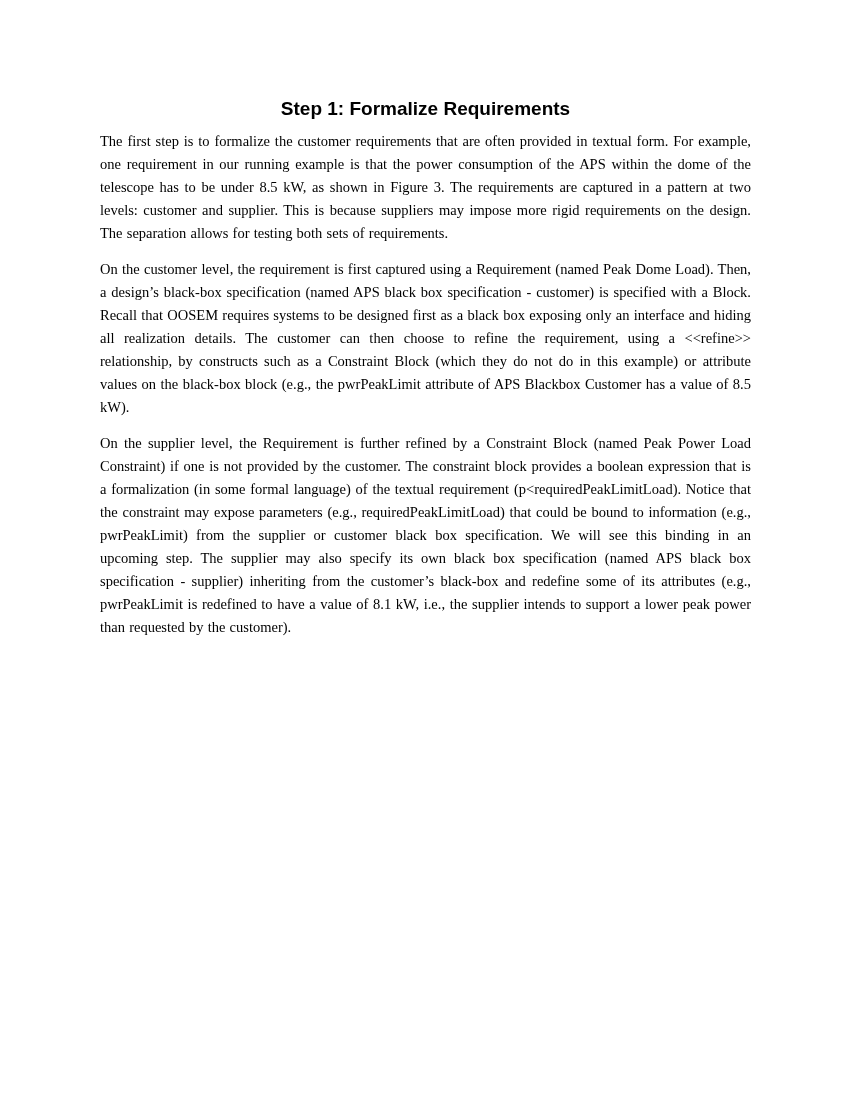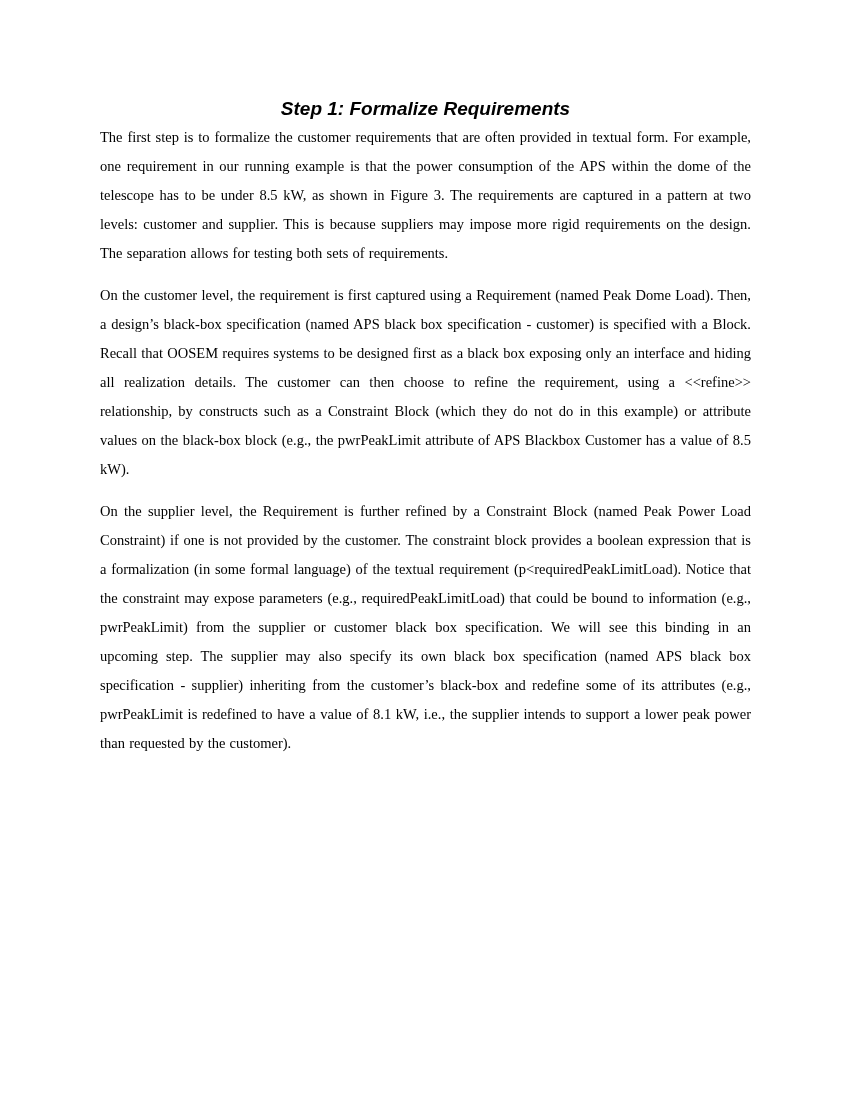--- a/index.html
+++ b/index.html
@@ -16,30 +16,29 @@
     overflow: hidden;
   }
   .page {
     position: absolute;
     left: 100px;
     top: 98px;
     width: 651px;
   }
   .doc-title {
     font-family: "Liberation Sans", sans-serif;
-    font-style: italic;
     font-weight: bold;
     font-size: 19px;
     line-height: 22px;
     text-align: center;
-    margin: 0 0 3px 0;
+    margin: 0 0 10px 0;
   }
   .doc-para {
     font-size: 14.5px;
-    line-height: 29px;
+    line-height: 23px;
     text-align: justify;
     margin: 0 0 13px 0;
     word-spacing: 0.04em;
   }
 </style>
 </head>
 <body>
 
 <div class="page">
   <h1 class="doc-title">Step 1: Formalize Requirements</h1>

